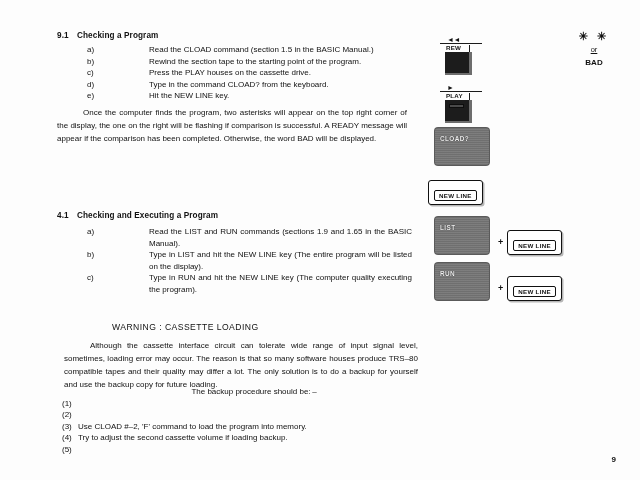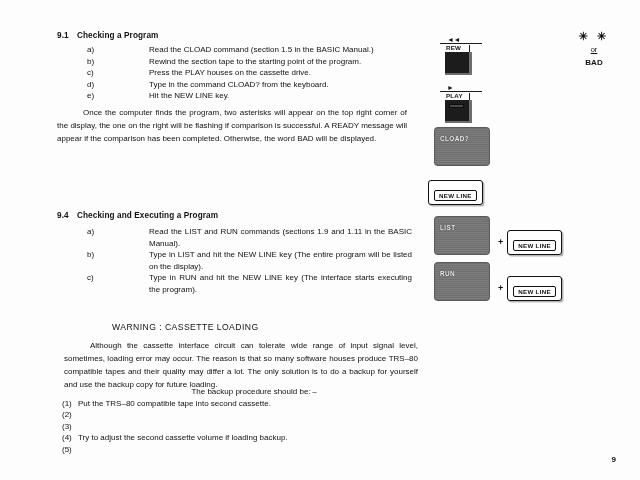--- a/index.html
+++ b/index.html
@@ -220,58 +220,58 @@
       <span class="mark">e)</span>
       <span class="txt">Hit the NEW LINE key.</span>
     </div>
   </div>
 
   <div class="para" style="left:57px; top:106px; width:350px;">
     <span class="ind"></span><span>Once the computer finds the program, two asterisks will appear on the top right corner of the display, the one on the right will be flashing if comparison is successful. A READY message will appear if the comparison has been completed. Otherwise, the word BAD will be displayed.</span>
   </div>
 
   <div class="sec-head" style="left:57px; top:211px;">
-    <span class="sec-num">9.4</span><span>Checking and Executing a Program</span>
+    <span class="sec-num">4.1</span><span>Checking and Executing a Program</span>
   </div>
 
   <div class="list" style="left:87px; top:226px; width:325px;">
     <div class="row">
       <span class="mark">a)</span>
-      <span class="txt just">Read the LIST and RUN commands (sections 1.9 and 1.11 in the BASIC Manual).</span>
+      <span class="txt just">Read the LIST and RUN commands (sections 1.9 and 1.65 in the BASIC Manual).</span>
     </div>
     <div class="row">
       <span class="mark">b)</span>
       <span class="txt just">Type in LIST and hit the NEW LINE key (The entire program will be listed on the display).</span>
     </div>
     <div class="row">
       <span class="mark">c)</span>
-      <span class="txt just">Type in RUN and hit the NEW LINE key (The interface starts executing the program).</span>
+      <span class="txt just">Type in RUN and hit the NEW LINE key (The computer quality executing the program).</span>
     </div>
   </div>
 
   <div class="warn-head" style="left:64px; top:322px;">WARNING :  CASSETTE LOADING</div>
 
   <div class="para" style="left:64px; top:339px; width:354px;">
     <span class="ind"></span><span>Although the cassette interface circuit can tolerate wide range of input signal level, sometimes, loading error may occur.  The reason is that so many software houses produce TRS–80 compatible tapes and their quality may differ a lot. The only solution is to do a backup for yourself and use the backup copy for future loading.</span>
   </div>
 
   <div class="para" style="left:64px; top:385px; width:354px; text-align:center;">
     <span class="ind"></span><span>The backup procedure should be: –</span>
   </div>
 
   <div class="numlist" style="left:62px; top:398px; width:370px;">
     <div class="row">
       <span class="mark">(1)</span>
-      <span class="txt">Put the TRS–80 compatible tape into second cassette.</span>
     </div>
     <div class="row">
       <span class="mark">(2)</span>
     </div>
     <div class="row">
       <span class="mark">(3)</span>
+      <span class="txt">Use CLOAD #–2, 'F' command to load the program into memory.</span>
     </div>
     <div class="row">
       <span class="mark">(4)</span>
       <span class="txt">Try to adjust the second cassette volume if loading backup.</span>
     </div>
     <div class="row">
       <span class="mark">(5)</span>
     </div>
   </div>
 

